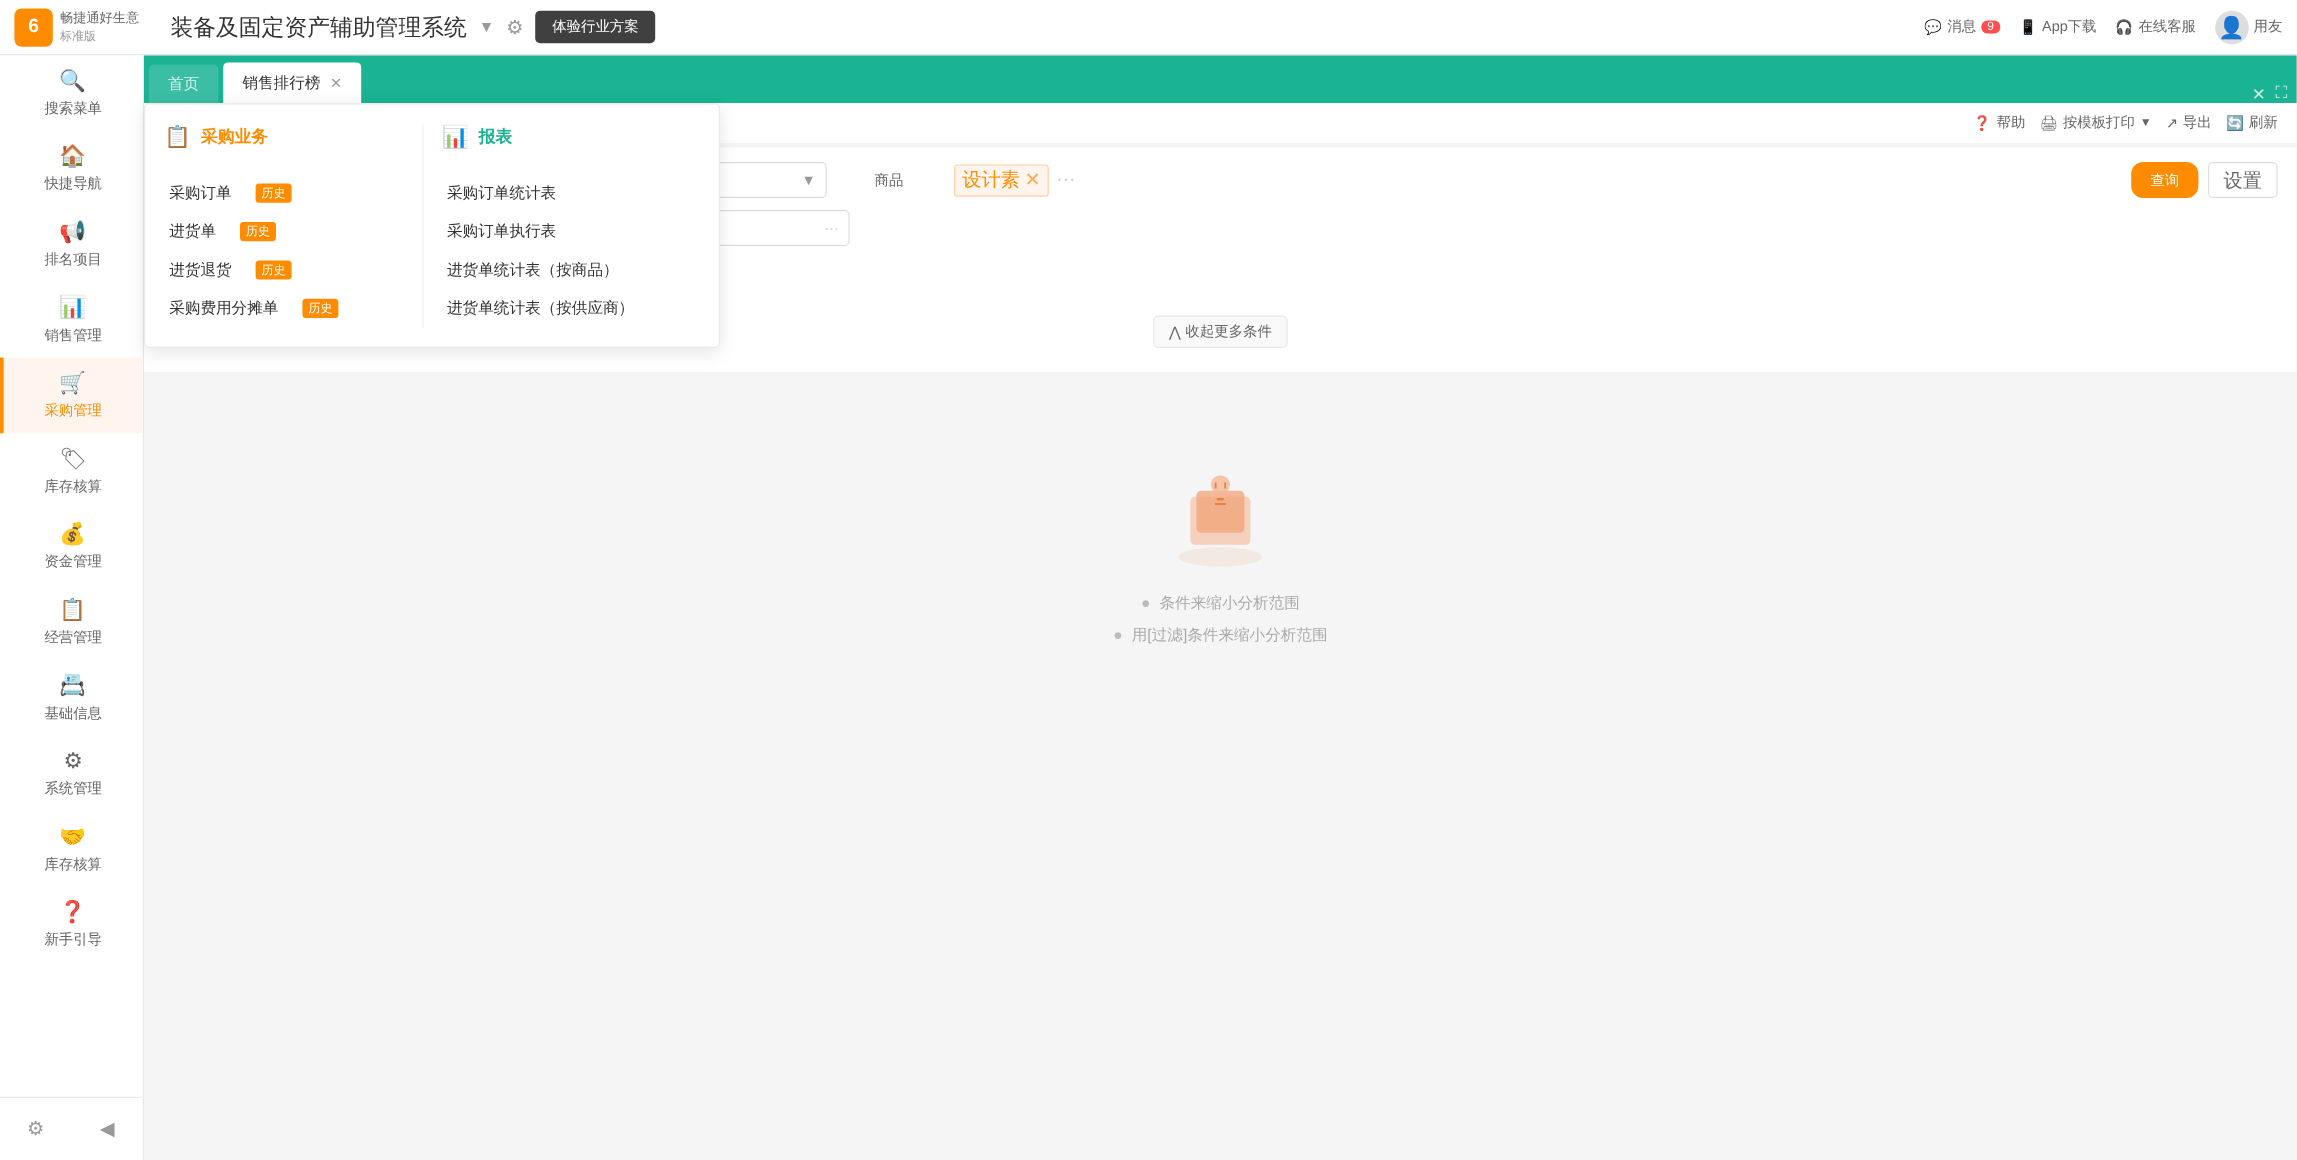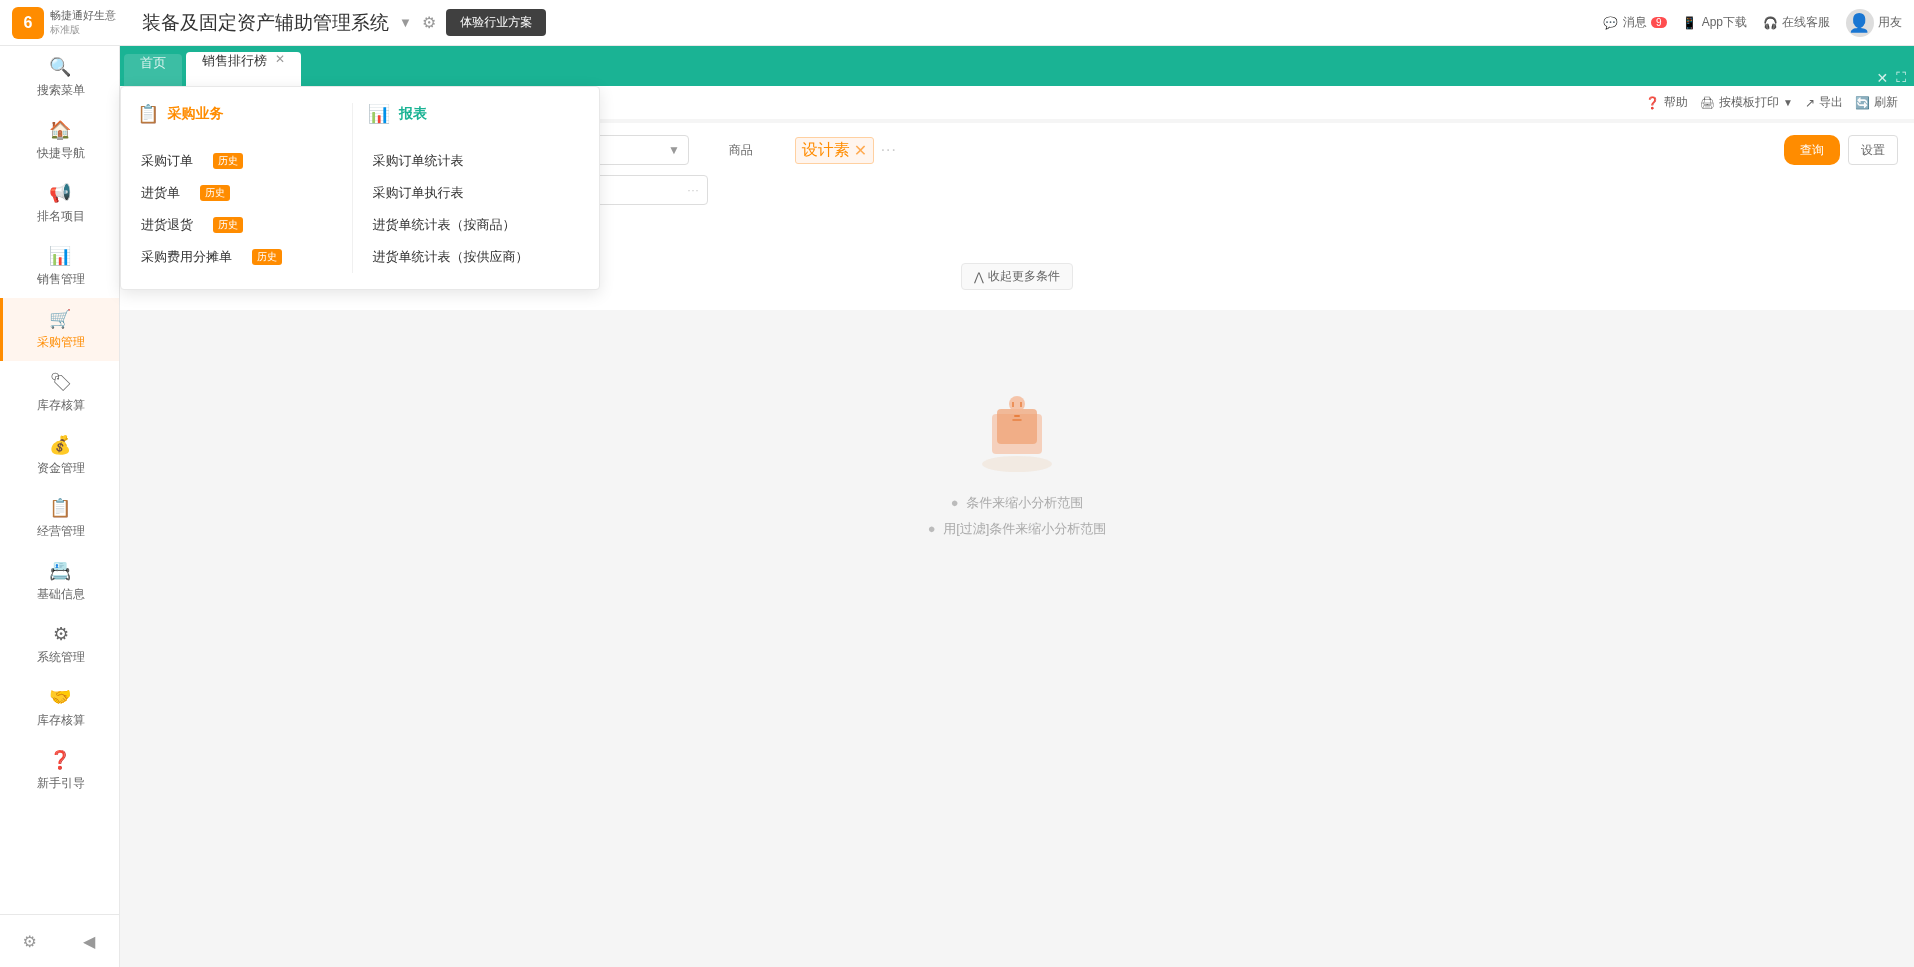--- a/index.html
+++ b/index.html
@@ -130,20 +130,21 @@
       background: #1ab394;
       display: flex;
       align-items: flex-end;
       padding: 0;
       position: relative;
     }
     .tab-item {
       height: 32px;
       padding: 0 16px;
       display: flex;
+      align-items: center;
       gap: 8px;
       cursor: pointer;
       font-size: 13px;
       color: rgba(255,255,255,0.8);
       background: rgba(0,0,0,0.1);
       border-radius: 4px 4px 0 0;
       margin-left: 4px;
     }
     .tab-item.active {
       background: #fff;
@@ -223,21 +224,21 @@
       align-items: center;
     }
     .btn-primary {
       background: #ff8c00; color: #fff; border: none;
       border-radius: 10px; padding: 5px 16px;
       font-size: 12px; cursor: pointer; height: 30px;
     }
     .btn-setting {
       background: #fff; color: #666; border: 1px solid #ddd;
       border-radius: 4px; padding: 5px 12px;
-      font-size: 12px; cursor: pointer; height: 30px;
+      font-size: 16px; cursor: pointer; height: 30px;
     }
     .toolbar-right {
       display: flex; align-items: center; gap: 12px;
       justify-content: flex-end;
       padding: 8px 16px;
       background: #fff;
       margin-bottom: 4px;
     }
     .toolbar-btn {
       display: flex; align-items: center; gap: 4px;

